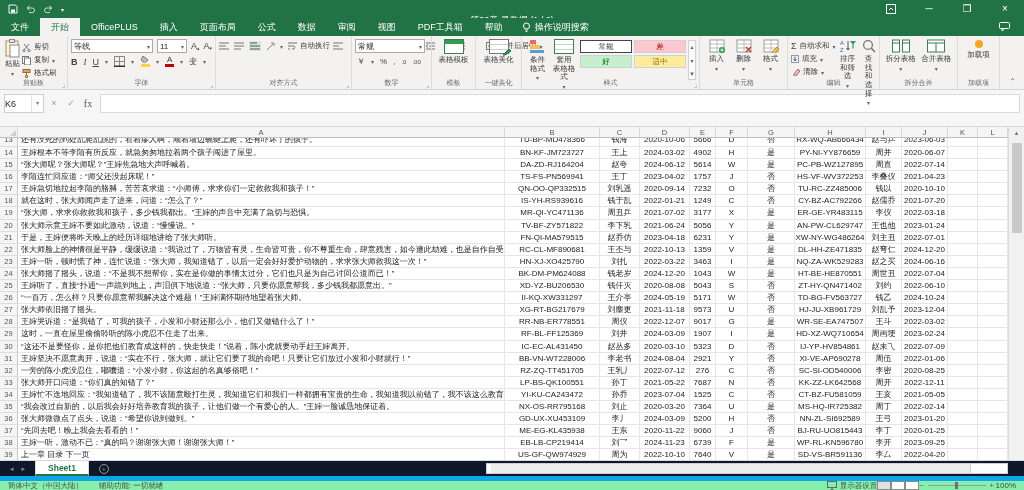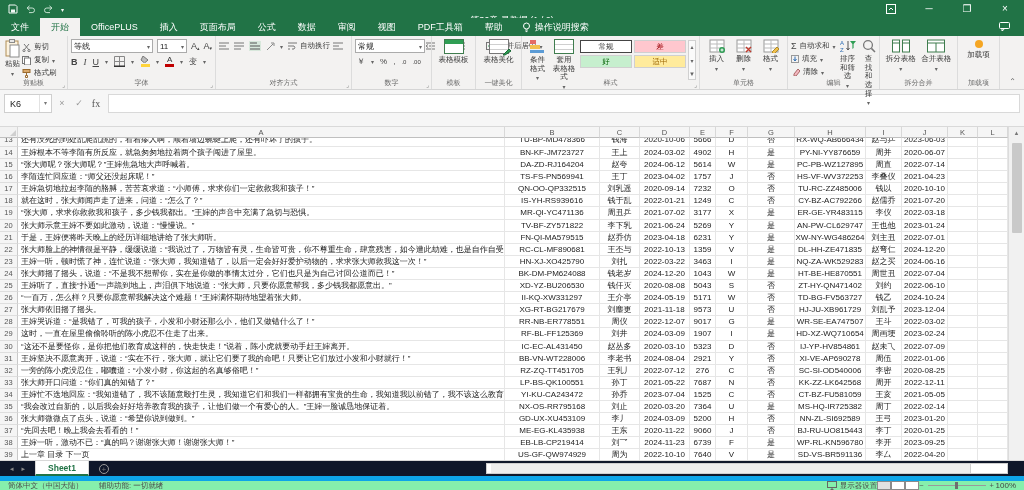--- a/index.html
+++ b/index.html
@@ -45,21 +45,21 @@
 .st-good{background:#c6efce;color:#006100}
 .st-neutral{background:#ffeb9c;color:#9c6500}
 .gal{display:grid;grid-template-columns:52px 52px;gap:2px;padding:2px}
 .galstrip{display:flex;flex-direction:column;justify-content:space-between;width:10px;height:40px;border:1px solid #d0d0d0;background:#fafafa;align-items:center;font-size:6px;color:#666;padding:2px 0;margin-top:2px}
 .tbl-ico{width:20px;height:15px;border:1px solid #3f7d4e;background:linear-gradient(#2f9e54 0 4px,#fff 4px),repeating-linear-gradient(90deg,transparent 0 5px,#bcd9c4 5px 6px)}
 .tbl-ico2{width:20px;height:15px;border:1px solid #777;background:repeating-linear-gradient(#fff 0 4px,#cfcfcf 4px 5px),repeating-linear-gradient(90deg,transparent 0 6px,#cfcfcf 6px 7px)}
 .collapse-chevron{position:absolute;right:8px;bottom:3px;font-size:8px;color:#666}
 .fill-group{flex:1;border-right:none;position:relative}
 
 .fbar{height:37px;background:#f6f6f6;display:flex;align-items:flex-start;padding:4px 4px 0 4px;gap:0;border-bottom:1px solid #d9d9d9}
-.namebox{width:48px;height:19px;background:#fff;border:1px solid #cfcfcf;display:flex;align-items:center;font-size:9px;color:#222;padding-left:5px;justify-content:space-between}
+.namebox{width:40px;height:19px;background:#fff;border:1px solid #cfcfcf;display:flex;align-items:center;font-size:9px;color:#222;justify-content:space-between}
 .namebox .dd{width:12px;text-align:center;color:#777;font-size:6px;border-left:1px solid #e2e2e2;line-height:17px;height:17px}
 .fbtns{display:flex;align-items:center;gap:1px;height:19px;padding:0 2px;background:#f6f6f6}
 .fbtn{width:16px;text-align:center;color:#9a9a9a;font-size:9px;line-height:19px}
 .fx{font-family:"Liberation Serif",serif;color:#555;font-size:10px}
 .finput{flex:1;height:19px;background:#fff;border:1px solid #d9d9d9;margin-left:2px}
 
 .grid{position:absolute;top:127px;left:0;width:1008px;background:#fff}
 .ghead,.grow{display:grid;grid-template-columns:18px 487px 95px 40px 50px 26px 32px 47px 71px 36px 46px 30px 30px}
 .ghead{height:11px;background:#f5f5f5}
 .ghead span{border-right:1px solid #d8d8d8;border-bottom:1px solid #bfbfbf;font-size:7.5px;color:#555;text-align:center;line-height:11px;overflow:hidden}
@@ -701,21 +701,21 @@
         <span class="c"></span>
         <span class="c"></span>
       </div>
 
       <div class="grow">
         <span class="rn">20</span>
         <span class="c ca">张大师示意王婶不要如此激动，说道：“慢慢说。”</span>
         <span class="c">TV-BF-ZY571822</span>
         <span class="c">李下乳</span>
         <span class="c">2021-06-24</span>
-        <span class="c">5269</span>
+        <span class="c">5056</span>
         <span class="c">Y</span>
         <span class="c">是</span>
         <span class="c">AN-PW-CL629747</span>
         <span class="c">王也他</span>
         <span class="c">2023-01-24</span>
         <span class="c"></span>
         <span class="c"></span>
       </div>
 
       <div class="grow">

